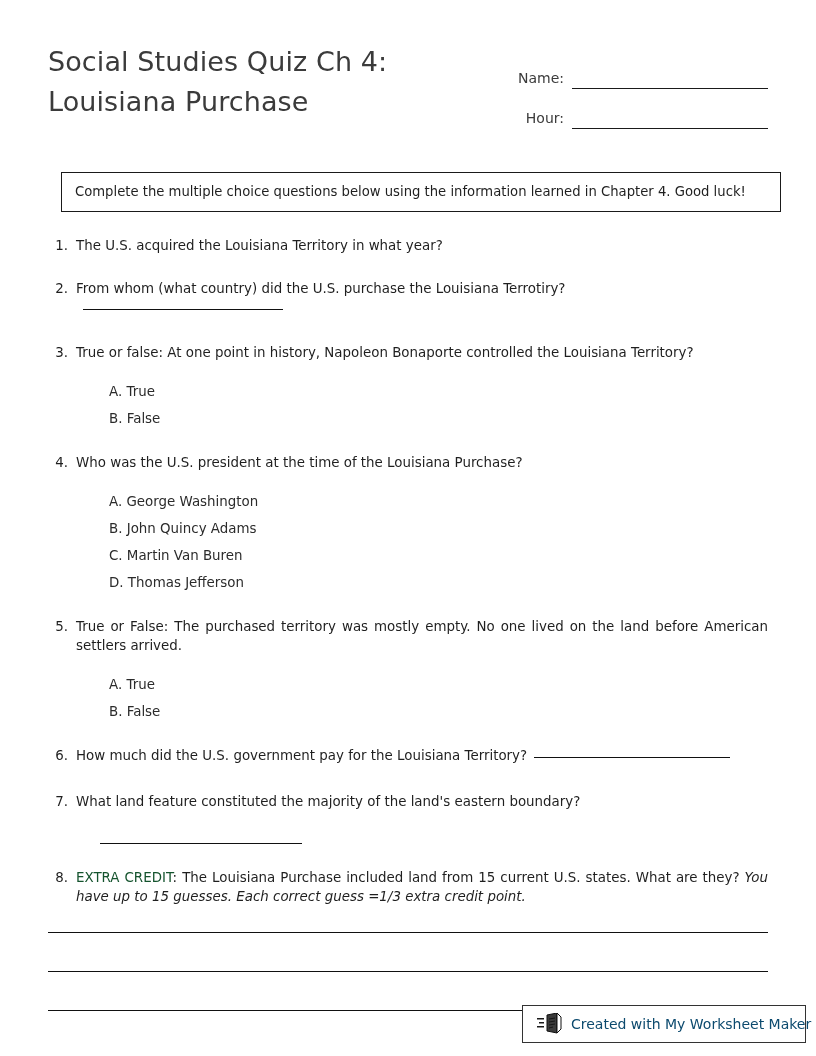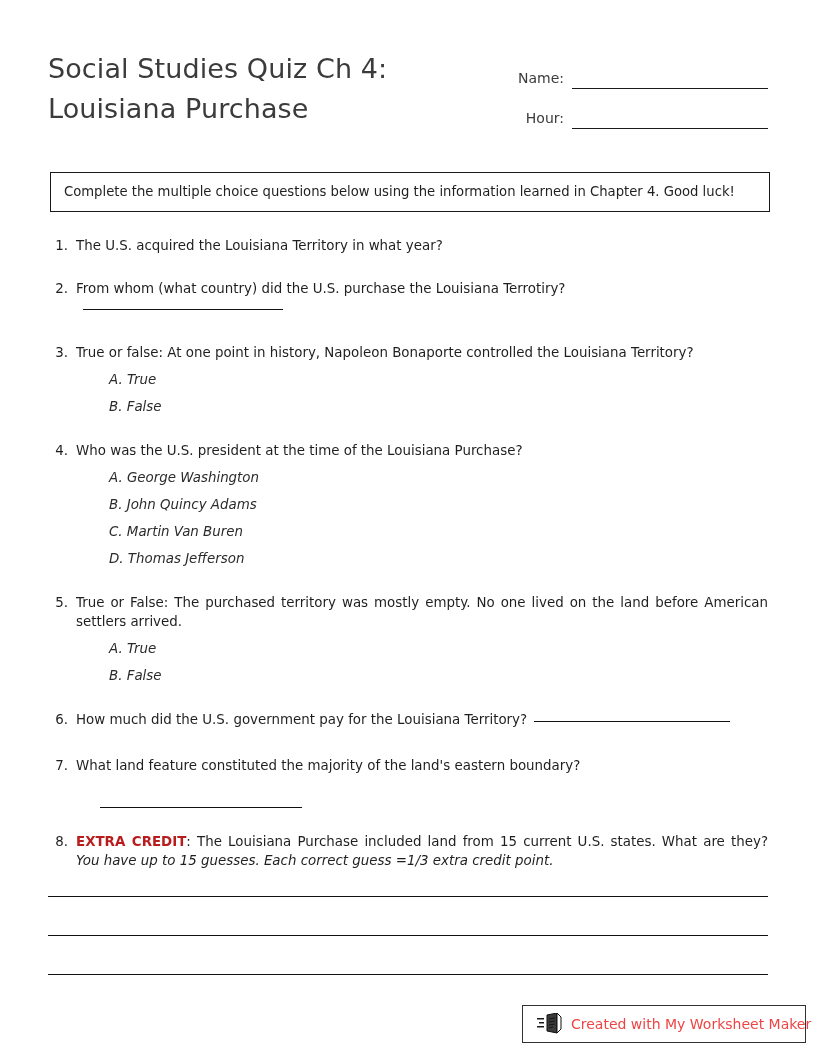--- a/index.html
+++ b/index.html
@@ -17,21 +17,21 @@
   }
 
   
   .header {
     position: absolute;
     left: 48px;
     top: 42px;
     width: 720px;
     display: flex;
     justify-content: space-between;
-    align-items: flex-end;
+    align-items: flex-start;
   }
   .title {
     font-size: 27px;
     line-height: 40px;
     font-weight: 400;
     color: #3b3b3b;
     letter-spacing: 0.1px;
     max-width: 420px;
   }
   .title-line { display: block; white-space: nowrap; }
@@ -55,21 +55,21 @@
   }
   .field-line {
     width: 196px;
     border-bottom: 1.6px solid #1a1a1a;
     height: 20px;
   }
 
   
   .instructions {
     position: absolute;
-    left: 50px;
+    left: 61px;
     top: 172px;
     width: 720px;
     box-sizing: border-box;
     border: 1.3px solid #1a1a1a;
     padding: 10px 21px 11px 13px;
     font-size: 13.2px;
     line-height: 17px;
     color: #1f1f1f;
   }
 
@@ -119,23 +119,22 @@
   .opts-inline {
     margin-top: 9px;
     padding-left: 33px;
     font-size: 13.4px;
     line-height: 19px;
     display: flex;
   }
   .opt-inline { width: 85px; white-space: nowrap; }
 
   .opts-stack {
-    margin-top: 8px;
+    margin-top: 20px;
     padding-left: 33px;
-    font-style: italic;
   }
   .opt-stack {
     font-size: 13.4px;
     line-height: 19px;
     margin-bottom: 8px;
   }
   .opt-stack:last-child { margin-bottom: 0; }
 
   
   .answer-line {
@@ -148,21 +147,21 @@
     margin-top: 32px;
   }
   .full-line {
     width: 720px;
     margin-left: -28px;
   }
   .lines-block { margin-top: 26px; }
   .lines-block .full-line { margin-bottom: 38px; }
   .lines-block .full-line:last-child { margin-bottom: 0; }
 
-  .bold { font-weight: 700; color: #b91c1c; }
+  .bold { font-weight: 400; color: #14532d; }
   .ital { font-style: italic; }
 
   
   .badge {
     position: absolute;
     left: 522px;
     top: 1005px;
     width: 284px;
     height: 38px;
     box-sizing: border-box;
@@ -173,21 +172,21 @@
     padding-left: 14px;
   }
   .badge-icon {
     width: 26px;
     height: 22px;
     margin-right: 8px;
     flex: none;
   }
   .badge-text {
     font-size: 14px;
-    color: #ef4444;
+    color: #0c4a6e;
     line-height: 18px;
     white-space: nowrap;
   }
 </style>
 </head>
 <body>
 
 <div class="header">
   <div class="title">
     <span class="title-line">Social Studies Quiz Ch 4:</span>

